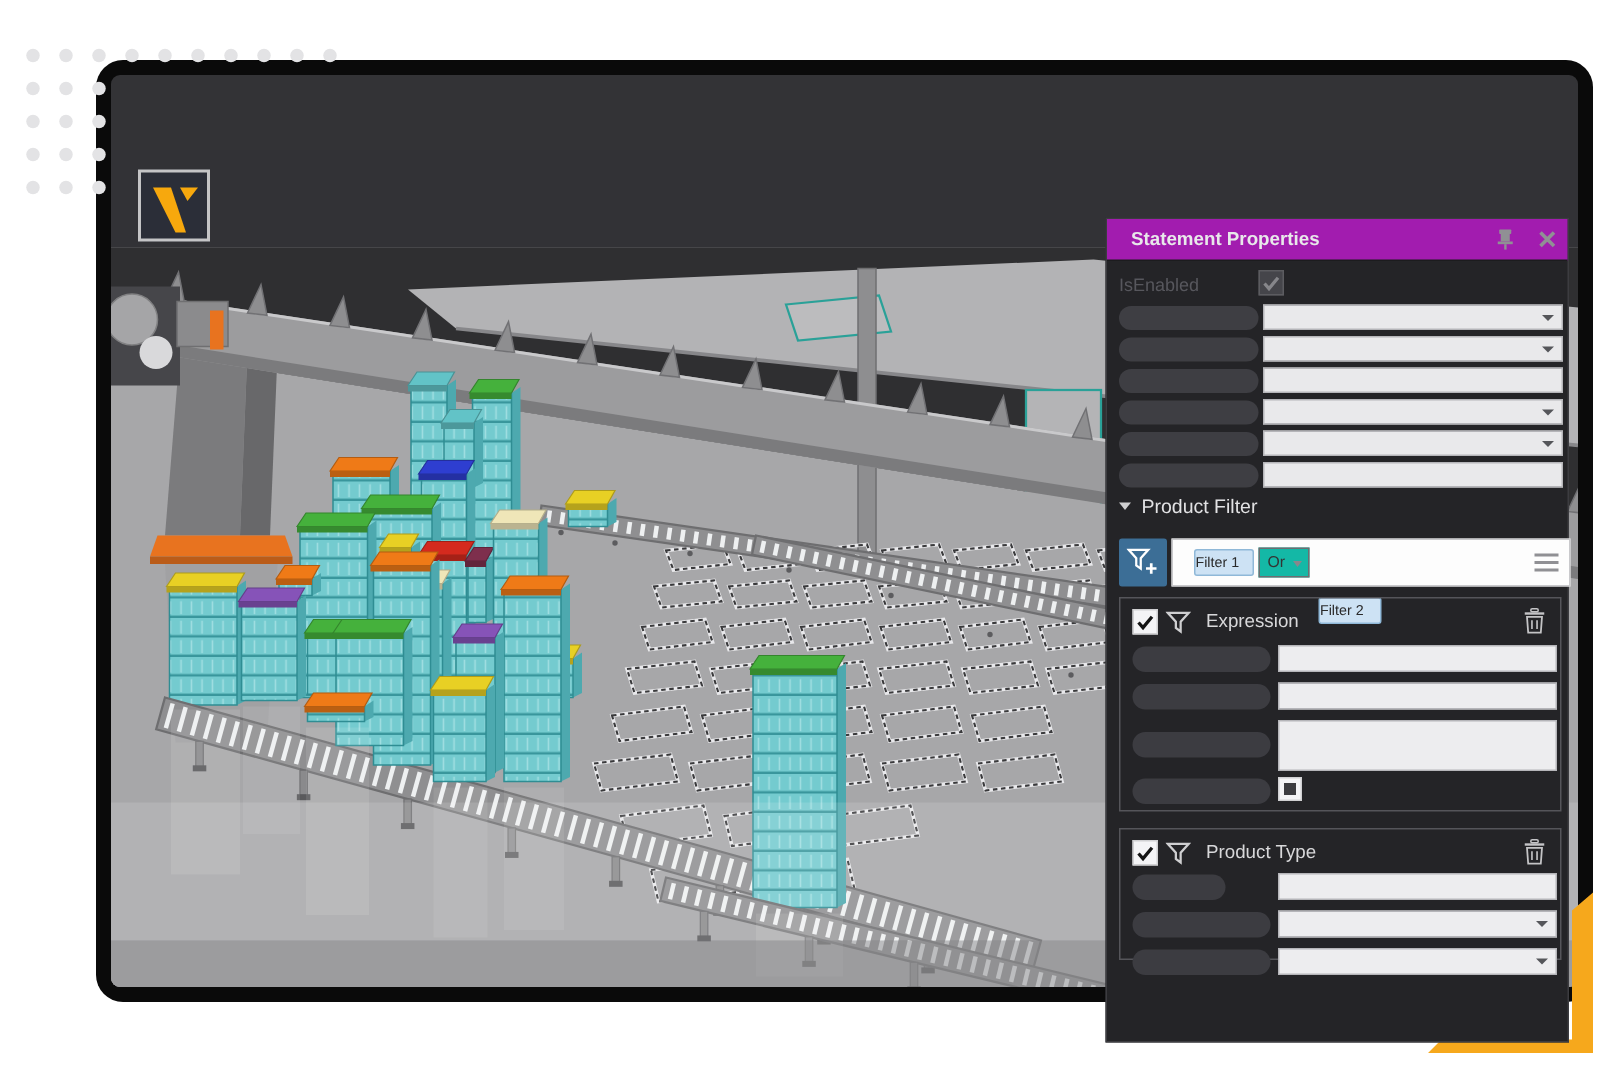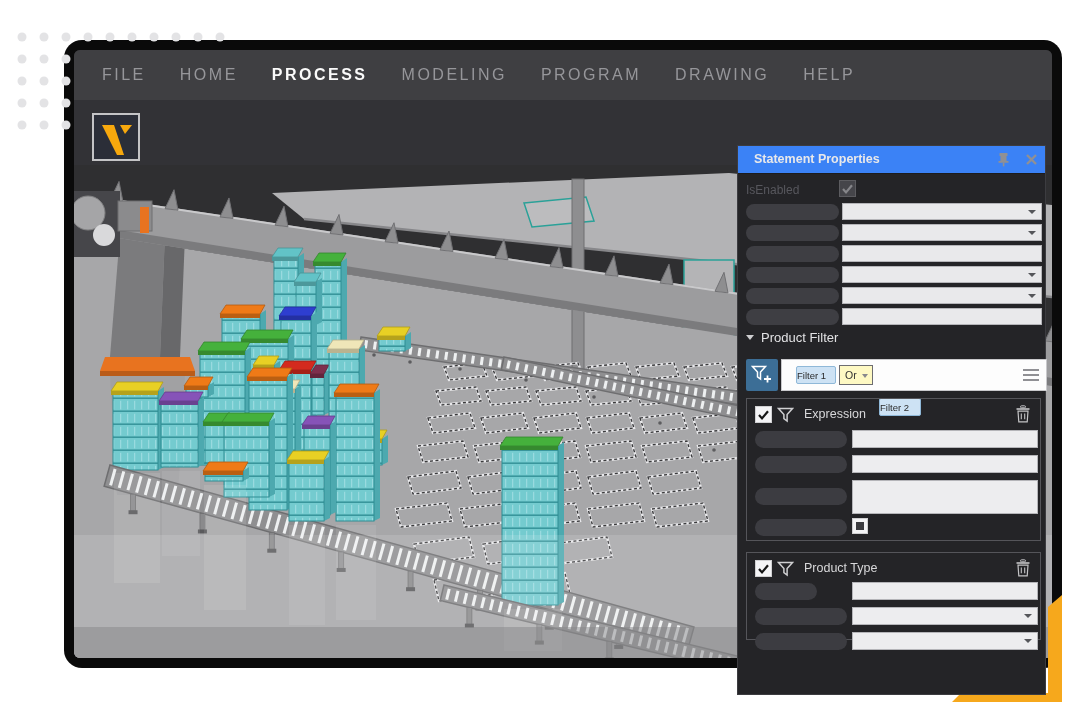--- a/index.html
+++ b/index.html
@@ -18,21 +18,21 @@
   .menu-item{font-size:16px;letter-spacing:2.5px;color:#96969a;cursor:default;white-space:nowrap;}
   .menu-item.active{color:#fafafa;font-weight:bold;}
   #ribbon{position:absolute;left:0;top:50px;width:978px;height:65px;background:#323236;}
   #logo{position:absolute;left:18px;top:13px;width:48px;height:48px;background:#2b2e38;
         border:2px solid #c4c4c6;box-sizing:border-box;}
   #viewport{position:absolute;left:0;top:115px;}
 
   
   #panel{position:absolute;left:737px;top:145px;width:309px;height:550px;
          background:#242427;border:1px solid #3c3c40;box-sizing:border-box;z-index:3;}
-  .p-header{position:absolute;left:0;top:0;width:100%;height:27px;background:#3b82f6;
+  .p-header{position:absolute;left:0;top:0;width:100%;height:27px;background:#a21caf;
             border-bottom:1px solid #1c1c1e;}
   .p-title{position:absolute;left:16px;top:6px;font-size:12.5px;font-weight:bold;color:#e8e8ea;}
   .p-icon{position:absolute;top:6px;width:15px;height:15px;cursor:pointer;}
   .pill{position:absolute;height:16px;border-radius:8px;background:#3e3e43;}
   .field{position:absolute;height:17px;background:#e9e9eb;border:1px solid #b5b5b9;box-sizing:border-box;}
   .field .caret{position:absolute;right:5px;top:6px;width:0;height:0;
                 border-left:4px solid transparent;border-right:4px solid transparent;
                 border-top:4px solid #55565a;}
   .label-dim{position:absolute;font-size:12px;color:#57575d;text-align:right;}
   .cb{position:absolute;width:17px;height:17px;box-sizing:border-box;}
@@ -42,21 +42,21 @@
   .sec-head .tri{display:inline-block;width:0;height:0;margin-right:7px;vertical-align:2px;
                  border-left:4.5px solid transparent;border-right:4.5px solid transparent;
                  border-top:5px solid #cfcfd1;}
   #flt-btn{position:absolute;left:8px;top:213px;width:32px;height:32px;background:#3c6e96;
            border-radius:2px;cursor:pointer;}
   #flt-bar{position:absolute;left:43px;top:213px;width:266px;height:32px;background:#fdfdfd;
            border:1px solid #c9c9cc;box-sizing:border-box;}
   .chip{position:absolute;top:6px;height:18px;background:#cde2f4;border:1px solid #8fb8d8;
         border-radius:2px;font-size:9.5px;color:#2a2a2a;line-height:18px;
         box-sizing:border-box;cursor:pointer;}
-  #or-dd{position:absolute;left:57px;top:5px;width:34px;height:20px;background:#fef9c3;
+  #or-dd{position:absolute;left:57px;top:5px;width:34px;height:20px;background:#14b8a6;
          border:1px solid #6d6d71;box-sizing:border-box;font-size:10.5px;color:#333;
          line-height:18px;padding-left:5px;cursor:pointer;}
   #or-dd .caret{position:absolute;right:4px;top:8px;width:0;height:0;
                 border-left:3.5px solid transparent;border-right:3.5px solid transparent;
                 border-top:4px solid #88888c;}
   #flt-menu{position:absolute;right:7px;top:9px;width:16px;height:13px;cursor:pointer;}
   #flt-menu div{height:2px;background:#909094;margin-bottom:3px;}
   .card{position:absolute;left:8px;width:295px;border:1px solid #55555a;box-sizing:border-box;}
   .card-title{position:absolute;left:57px;top:8px;font-size:12.5px;color:#d8d8da;}
   .mini-cb{position:absolute;width:16px;height:16px;background:#f4f4f6;
@@ -67,29 +67,20 @@
   #dots{position:absolute;left:0;top:0;z-index:4;pointer-events:none;}
   #accent{position:absolute;left:940px;top:585px;z-index:2;pointer-events:none;}
 </style>
 </head>
 <body>
 
 <div id="stage">
 
   <div id="window">
     <div id="app">
-      <div id="menubar">
-          <span class="menu-item">FILE</span>
-          <span class="menu-item">HOME</span>
-          <span class="menu-item active">PROCESS</span>
-          <span class="menu-item">MODELING</span>
-          <span class="menu-item">PROGRAM</span>
-          <span class="menu-item">DRAWING</span>
-          <span class="menu-item">HELP</span>
-        </div>
       <div id="ribbon">
         <div id="logo">
           <svg width="44" height="44" viewBox="0 0 44 44">
             <polygon id="logo-main" points="8,10 20,10 30,40 23,40" fill="#F7A80D"></polygon>
             <polygon id="logo-tri" points="26,10 38,10 31,19" fill="#F7A80D"></polygon>
           </svg>
         </div>
       </div>
       <svg id="viewport" width="978" height="493" viewBox="0 0 978 493">
           <defs>

